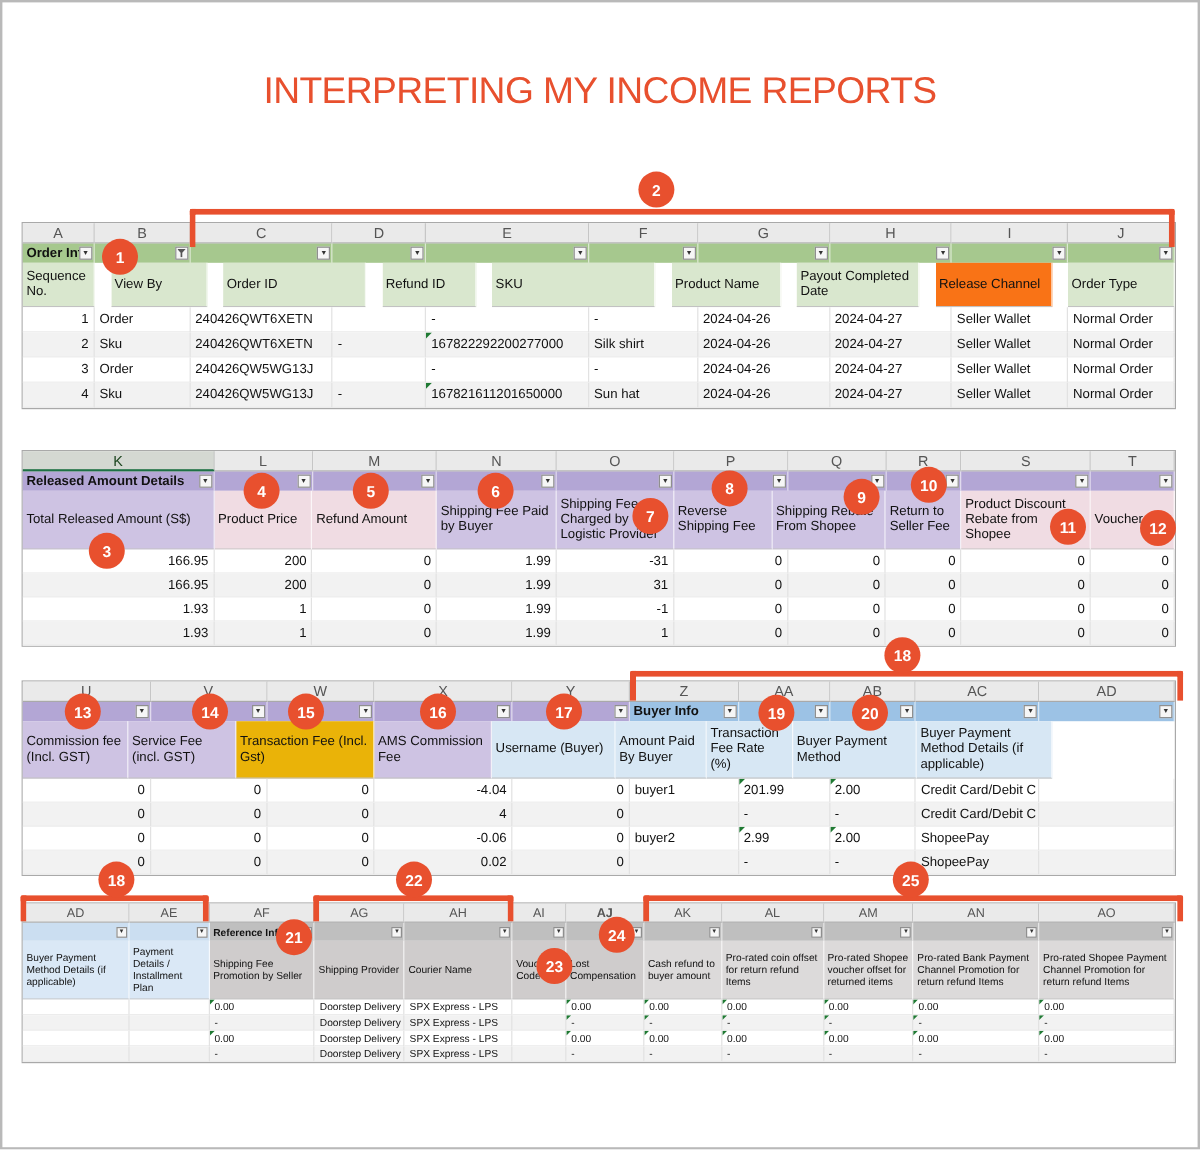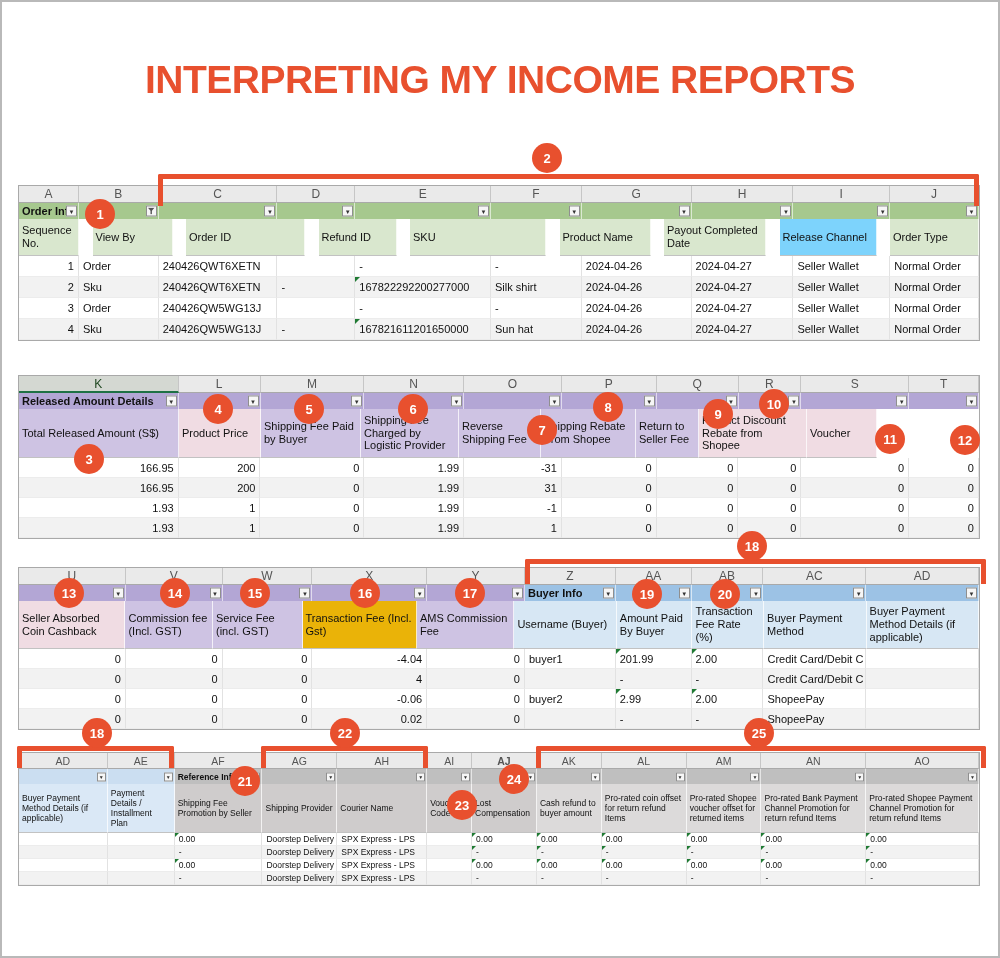--- a/index.html
+++ b/index.html
@@ -1,19 +1,19 @@
 <!DOCTYPE html>
 <html><head>
 <meta charset="utf-8">
 <style>
   html,body{margin:0;padding:0;background:#fff;}
   body{font-family:"Liberation Sans","DejaVu Sans",sans-serif;}
   .frame{position:relative;width:1000px;height:958px;background:#fff;border:2px solid #b9b9b9;box-sizing:border-box;overflow:hidden;}
   .title{position:absolute;left:0;top:56px;width:100%;text-align:center;margin:0;
-         font-size:39px;font-weight:bold;letter-spacing:-.5px;color:#E8502E;}
+         font-size:31px;font-weight:normal;letter-spacing:-.5px;color:#E8502E;}
   .sheet{position:absolute;background:#fff;border:1px solid #a9a9a9;box-sizing:border-box;font-size:11px;color:#111;}
   .sheet.small{font-size:8.5px;}
   .srow{display:flex;position:relative;box-sizing:border-box;}
   .scell{position:relative;box-sizing:border-box;overflow:hidden;display:flex;align-items:center;}
   
   .letter{background:#eaeaea;border-right:1px solid #c6c6c6;border-bottom:1px solid #a9a9a9;
           justify-content:center;color:#555;font-size:12px;overflow:visible;}
   .small .letter{font-size:10.5px;}
   .letter.sel{background:#d4d8d2;border-bottom:2px solid #1e7145;color:#1e4620;}
   
@@ -94,21 +94,21 @@
           </div>
         </div>
         <div class="srow" style="height: 37px; justify-content: space-between;">
           <div class="scell hdr" style="width: 60px; background: rgb(217, 231, 206);">Sequence No.</div>
           <div class="scell hdr" style="width: 80px; background: rgb(217, 231, 206);">View By</div>
           <div class="scell hdr" style="width: 119px; background: rgb(217, 231, 206);">Order ID</div>
           <div class="scell hdr" style="width: 78px; background: rgb(217, 231, 206);">Refund ID</div>
           <div class="scell hdr" style="width: 136px; background: rgb(217, 231, 206);">SKU</div>
           <div class="scell hdr" style="width: 91px; background: rgb(217, 231, 206);">Product Name</div>
           <div class="scell hdr" style="width: 102px; background: rgb(217, 231, 206);">Payout Completed Date</div>
-          <div class="scell hdr" style="width: 97px; background: #7dd3fc;">Release Channel</div>
+          <div class="scell hdr" style="width: 97px; background: #f97316;">Release Channel</div>
           <div class="scell hdr" style="width: 89px; background: rgb(217, 231, 206);">Order Type</div>
         </div>
         <div class="srow drow" style="height: 21px;">
           <div class="scell cell r" style="width: 60px;">1</div>
           <div class="scell cell" style="width: 80px;">Order</div>
           <div class="scell cell" style="width: 119px;">240426QWT6XETN</div>
           <div class="scell cell" style="width: 78px;"></div>
           <div class="scell cell" style="width: 136px;">-</div>
           <div class="scell cell" style="width: 91px;">-</div>
           <div class="scell cell" style="width: 110px;">2024-04-26</div>
@@ -195,20 +195,21 @@
           <div class="scell band" style="width: 108px; background: rgb(179, 166, 213);">
             <div class="dd">▼</div>
           </div>
           <div class="scell band" style="width: 70px; background: rgb(179, 166, 213);">
             <div class="dd">▼</div>
           </div>
         </div>
         <div class="srow" style="height: 49px;">
           <div class="scell hdr" style="width: 160px; background: rgb(206, 195, 227);">Total Released Amount (S$)</div>
           <div class="scell hdr" style="width: 82px; background: rgb(240, 220, 227);">Product Price</div>
+          <div class="scell hdr" style="width: 104px; background: rgb(240, 220, 227);">Refund Amount</div>
           <div class="scell hdr" style="width: 100px; background: rgb(206, 195, 227);">Shipping Fee Paid by Buyer</div>
           <div class="scell hdr" style="width: 98px; background: rgb(206, 195, 227);">Shipping Fee Charged by Logistic Provider</div>
           <div class="scell hdr" style="width: 82px; background: rgb(206, 195, 227);">Reverse Shipping Fee</div>
           <div class="scell hdr" style="width: 95px; background: rgb(206, 195, 227);">Shipping Rebate From Shopee</div>
           <div class="scell hdr" style="width: 63px; background: rgb(206, 195, 227);">Return to Seller Fee</div>
           <div class="scell hdr" style="width: 108px; background: rgb(240, 220, 227);">Product Discount Rebate from Shopee</div>
           <div class="scell hdr" style="width: 70px; background: rgb(240, 220, 227);">Voucher</div>
         </div>
         <div class="srow drow" style="height: 20px;">
           <div class="scell cell r" style="width: 160px;">166.95</div>
@@ -299,21 +300,20 @@
             <div class="dd">▼</div>
           </div>
           <div class="scell band" style="width: 103px; background: rgb(156, 194, 229);">
             <div class="dd">▼</div>
           </div>
           <div class="scell band" style="width: 113px; background: rgb(156, 194, 229);">
             <div class="dd">▼</div>
           </div>
         </div>
         <div class="srow" style="height: 48px;">
-          <div class="scell hdr" style="width: 107px; background: rgb(240, 220, 227);">Seller Absorbed Coin Cashback</div>
           <div class="scell hdr" style="width: 88px; background: rgb(206, 195, 227);">Commission fee (Incl. GST)</div>
           <div class="scell hdr" style="width: 90px; background: rgb(206, 195, 227);">Service Fee (incl. GST)</div>
           <div class="scell hdr" style="width: 115px; background: #eab308;">Transaction Fee (Incl. Gst)</div>
           <div class="scell hdr" style="width: 98px; background: rgb(206, 195, 227);">AMS Commission Fee</div>
           <div class="scell hdr" style="width: 103px; background: rgb(215, 231, 244);">Username (Buyer)</div>
           <div class="scell hdr" style="width: 76px; background: rgb(215, 231, 244);">Amount Paid By Buyer</div>
           <div class="scell hdr" style="width: 72px; background: rgb(215, 231, 244);">Transaction Fee Rate (%)</div>
           <div class="scell hdr" style="width: 103px; background: rgb(215, 231, 244);">Buyer Payment Method</div>
           <div class="scell hdr" style="width: 113px; background: rgb(215, 231, 244);">Buyer Payment Method Details (if applicable)</div>
         </div>

